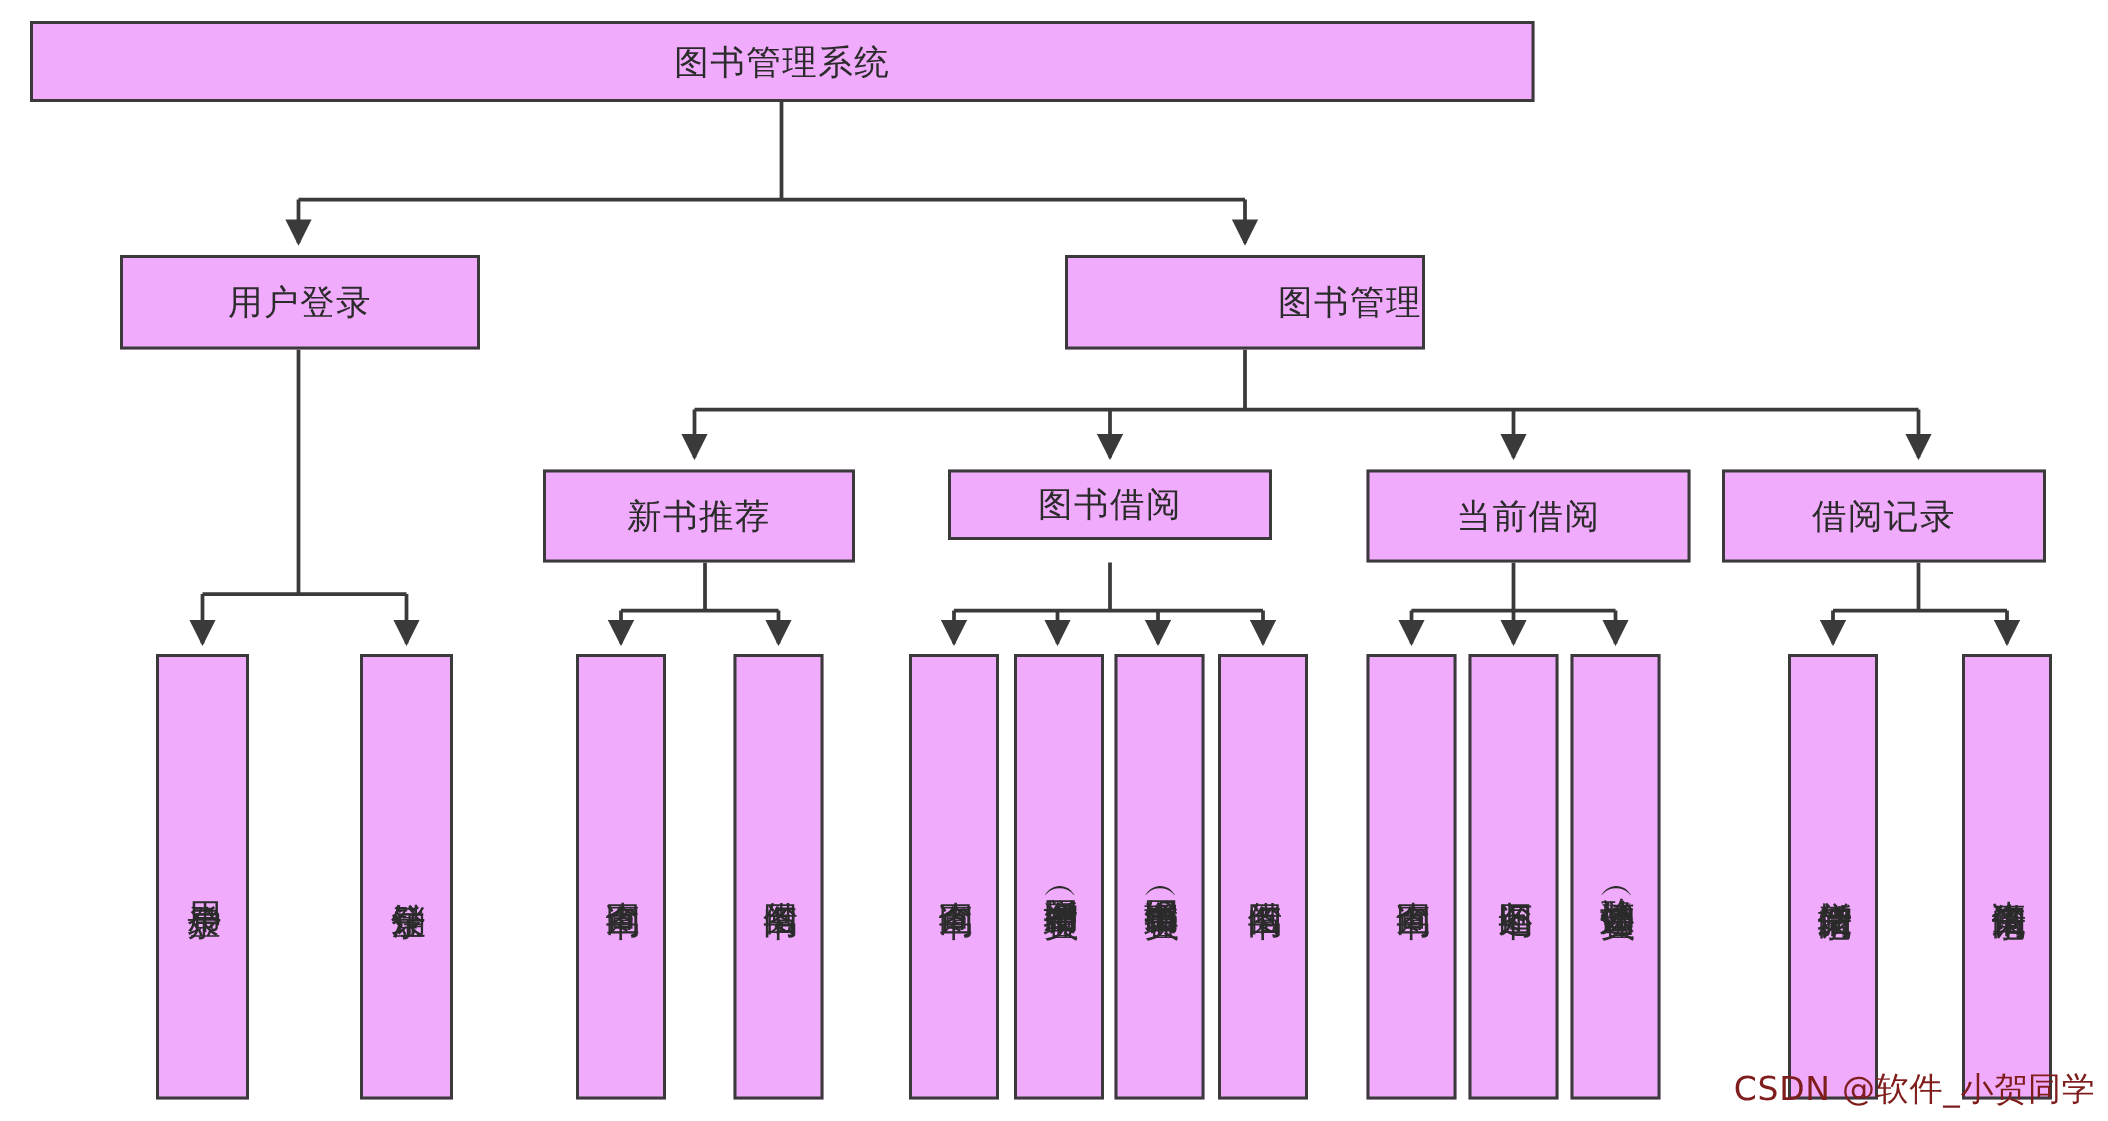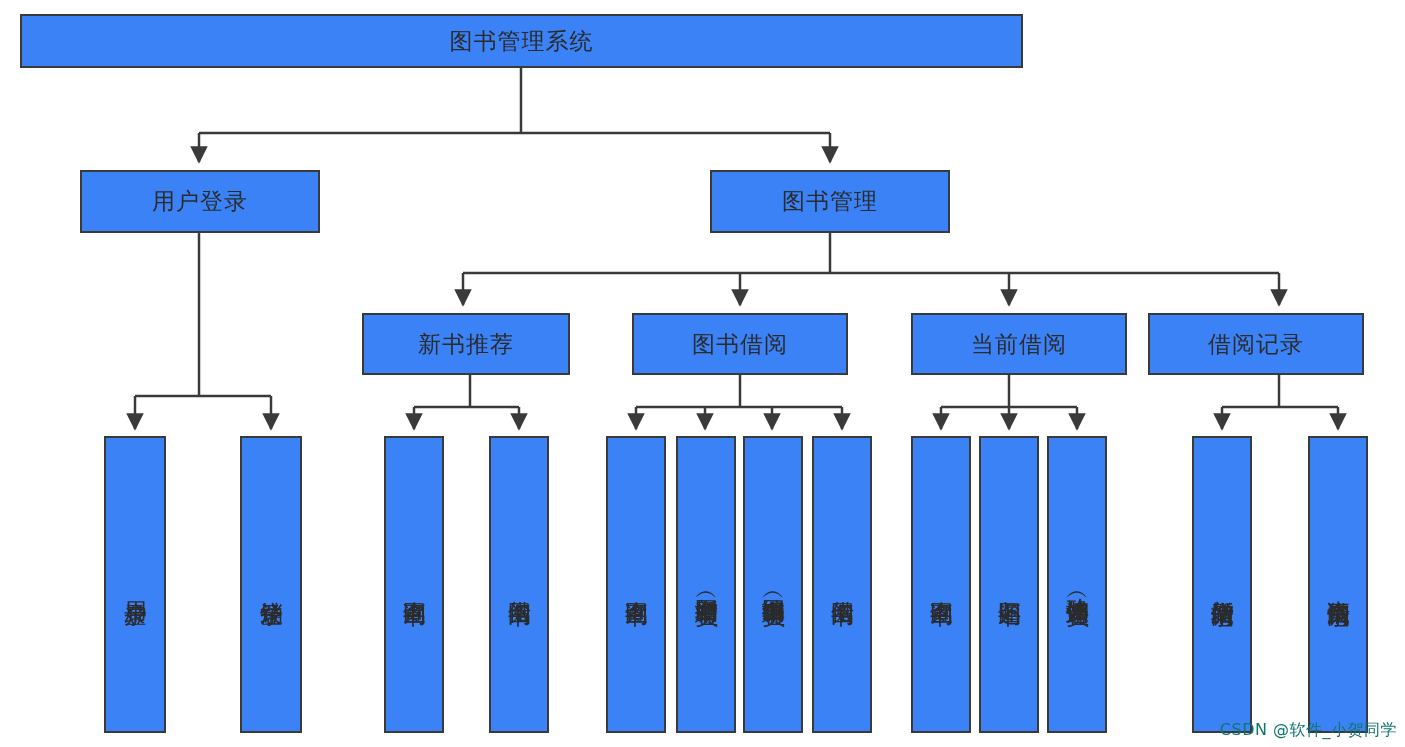--- a/index.html
+++ b/index.html
@@ -22,21 +22,21 @@
     left: 0;
     top: 0;
     width: 1405px;
     height: 747px;
     pointer-events: none;
   }
   .node {
     position: absolute;
     box-sizing: border-box;
     border: 2.5px solid #3a3a3a;
-    background: #3b82f6;
+    background: #f0abfc;
     display: flex;
     align-items: center;
     justify-content: center;
     color: #2b2b2b;
   }
   .node.horiz {
     font-size: 23px;
     letter-spacing: 1px;
   }
   .node.vert {
@@ -50,22 +50,22 @@
   }
   .node.vert .vtext {
     writing-mode: vertical-rl;
     text-orientation: upright;
     display: block;
   }
   .watermark {
     position: absolute;
     right: 8px;
     bottom: 6px;
-    font-size: 16px;
-    color: #0f766e;
+    font-size: 22px;
+    color: #7f1d1d;
     letter-spacing: 0.5px;
     white-space: nowrap;
   }
 </style>
 </head>
 <body>
 
 <div id="canvas">
 
   <svg class="edges" viewBox="0 0 1405 747">
@@ -118,28 +118,28 @@
     </g>
   </svg>
 
   <div class="node horiz" style="left:20px; top:14px; width:1003px; height:54px;">
     <span>图书管理系统</span>
   </div>
 
   <div class="node horiz" style="left:80px; top:170px; width:240px; height:63px;">
     <span>用户登录</span>
   </div>
-  <div class="node horiz" style="left:710px; top:170px; width:240px; height:63px;">
+  <div class="node horiz" style="left:710px; top:170px; width:240px; height:63px;justify-content:flex-end;">
     <span>图书管理</span>
   </div>
 
   <div class="node horiz" style="left:362px; top:313px; width:208px; height:62px;">
     <span>新书推荐</span>
   </div>
-  <div class="node horiz" style="left:632px; top:313px; width:216px; height:62px;">
+  <div class="node horiz" style="left:632px; top:313px; width:216px; height:47px;">
     <span>图书借阅</span>
   </div>
   <div class="node horiz" style="left:901px; top:313px; width:216px; height:62px;margin-left:10px;">
     <span>当前借阅</span>
   </div>
   <div class="node horiz" style="left:1148px; top:313px; width:216px; height:62px;">
     <span>借阅记录</span>
   </div>
 
   <div class="node vert" style="left:104px; top:436px; width:62px; height:297px;">

